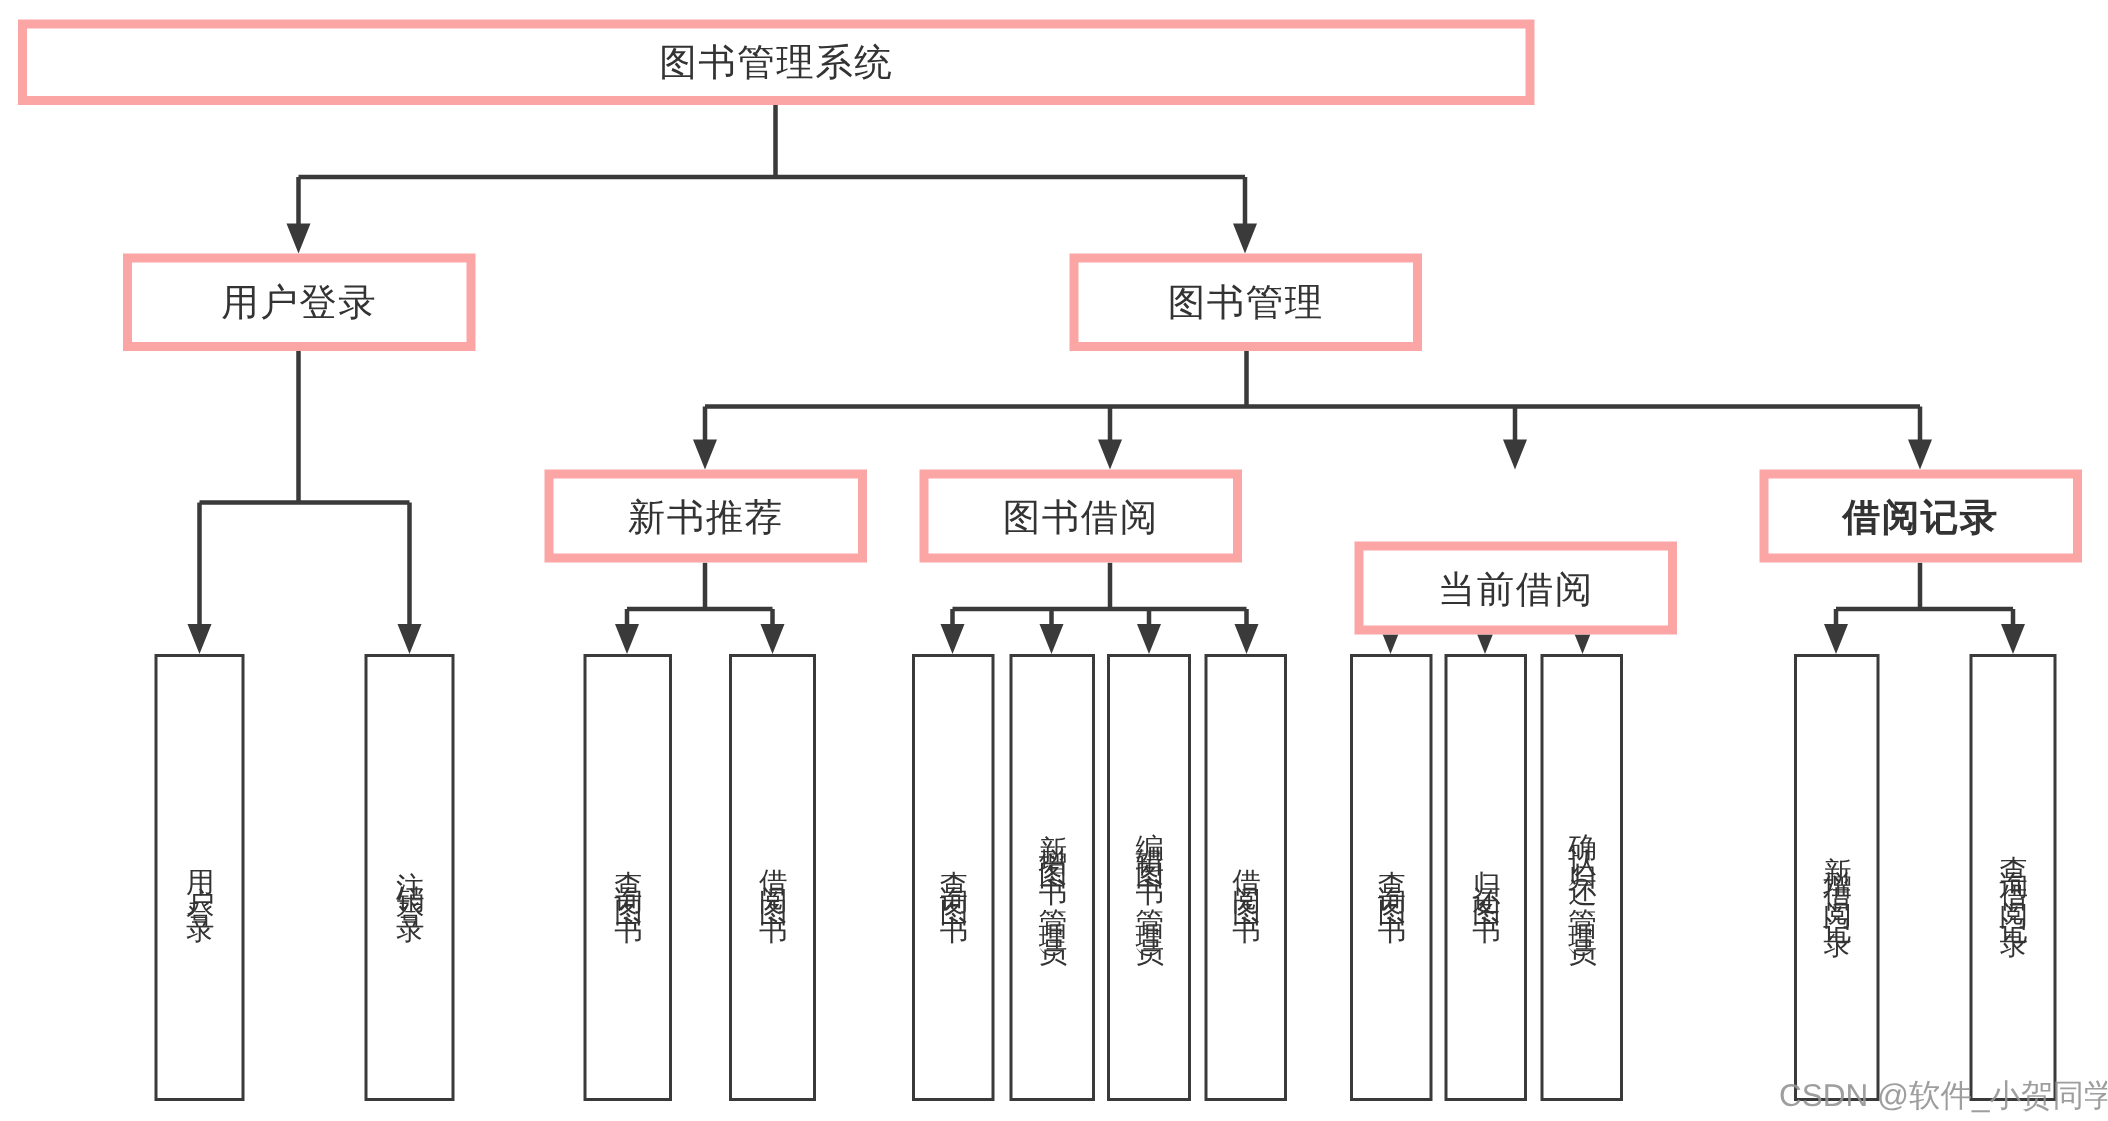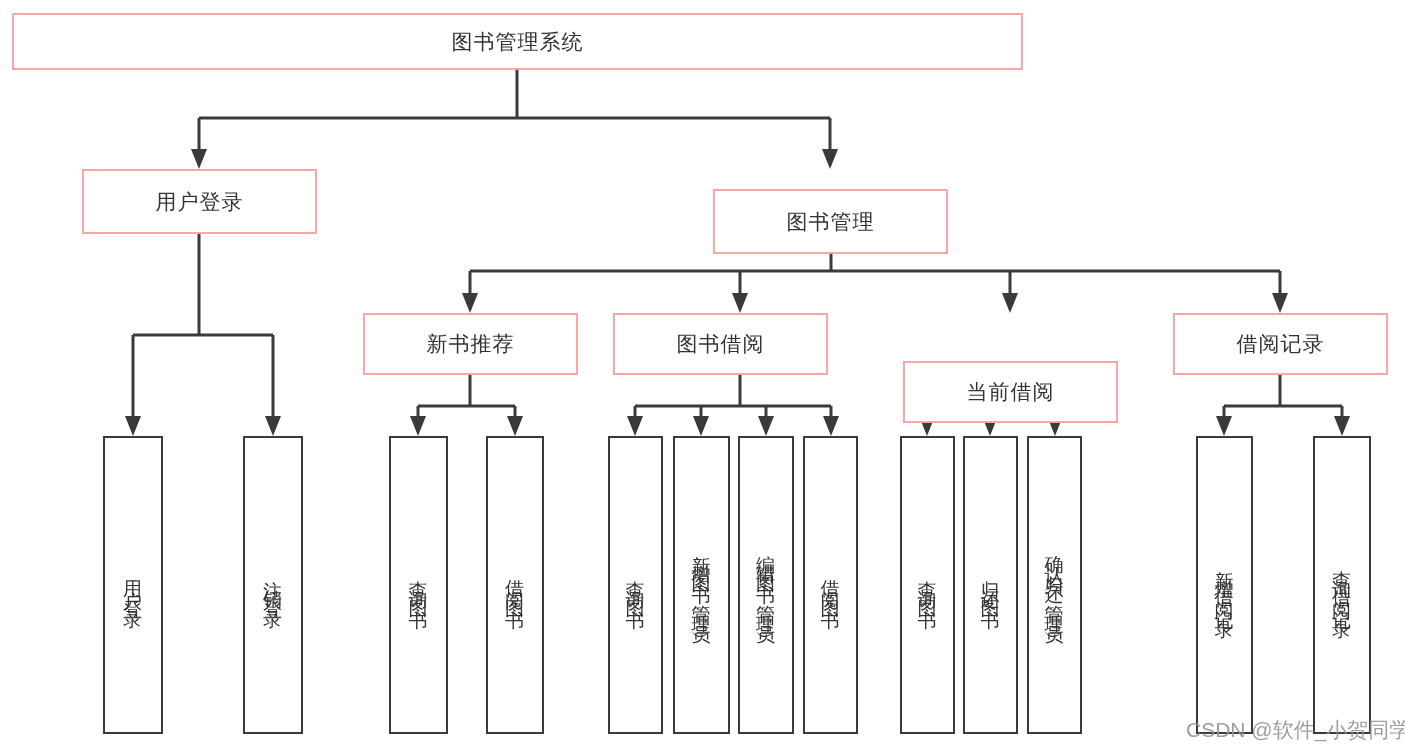--- a/index.html
+++ b/index.html
@@ -21,22 +21,22 @@
     position: absolute;
     box-sizing: border-box;
     background: #ffffff;
     display: flex;
     align-items: center;
     justify-content: center;
     text-align: center;
     color: #333333;
   }
   .box-h {
-    border: 2px solid #fca5a5;
-    font-size: 21px;
+    border: 6px solid #fca5a5;
+    font-size: 25px;
     letter-spacing: 1px;
   }
   .box-v {
     border: 2px solid #3a3a3a;
     font-size: 19px;
     writing-mode: vertical-rl;
     text-orientation: mixed;
     letter-spacing: 10px;
     line-height: 1;
   }
@@ -72,26 +72,26 @@
       M627 416 L643 416 L635 436 Z  M693 416 L709 416 L701 436 Z
       M758 416 L774 416 L766 436 Z  M823 416 L839 416 L831 436 Z
       M919 416 L935 416 L927 436 Z  M982 416 L998 416 L990 436 Z
       M1047 416 L1063 416 L1055 436 Z
       M1216 416 L1232 416 L1224 436 Z  M1334 416 L1350 416 L1342 436 Z"></path>
   </svg>
 
   <div class="box box-h" style="left:12px; top:13px; width:1011px; height:57px;">图书管理系统</div>
 
   <div class="box box-h" style="left:82px; top:169px; width:235px; height:65px;">用户登录</div>
-  <div class="box box-h" style="left:713px; top:169px; width:235px; height:65px;margin-top:20px;">图书管理</div>
+  <div class="box box-h" style="left:713px; top:169px; width:235px; height:65px;">图书管理</div>
 
   <div class="box box-h" style="left:363px; top:313px; width:215px; height:62px;">新书推荐</div>
   <div class="box box-h" style="left:613px; top:313px; width:215px; height:62px;">图书借阅</div>
   <div class="box box-h" style="left:903px; top:313px; width:215px; height:62px;margin-top:48px;">当前借阅</div>
-  <div class="box box-h" style="left:1173px; top:313px; width:215px; height:62px;">借阅记录</div>
+  <div class="box box-h" style="left:1173px; top:313px; width:215px; height:62px;font-weight:bold;">借阅记录</div>
 
   <div class="box box-v" style="left:103px; top:436px; width:60px; height:298px;">用户登录</div>
   <div class="box box-v" style="left:243px; top:436px; width:60px; height:298px;">注销登录</div>
 
   <div class="box box-v" style="left:389px; top:436px; width:59px; height:298px;">查询图书</div>
   <div class="box box-v" style="left:486px; top:436px; width:58px; height:298px;">借阅图书</div>
 
   <div class="box box-v" style="left:608px; top:436px; width:55px; height:298px;">查询图书</div>
   <div class="box box-v" style="left:673px; top:436px; width:57px; height:298px;">新增图书（管理员）</div>
   <div class="box box-v" style="left:738px; top:436px; width:56px; height:298px;">编辑图书（管理员）</div>

